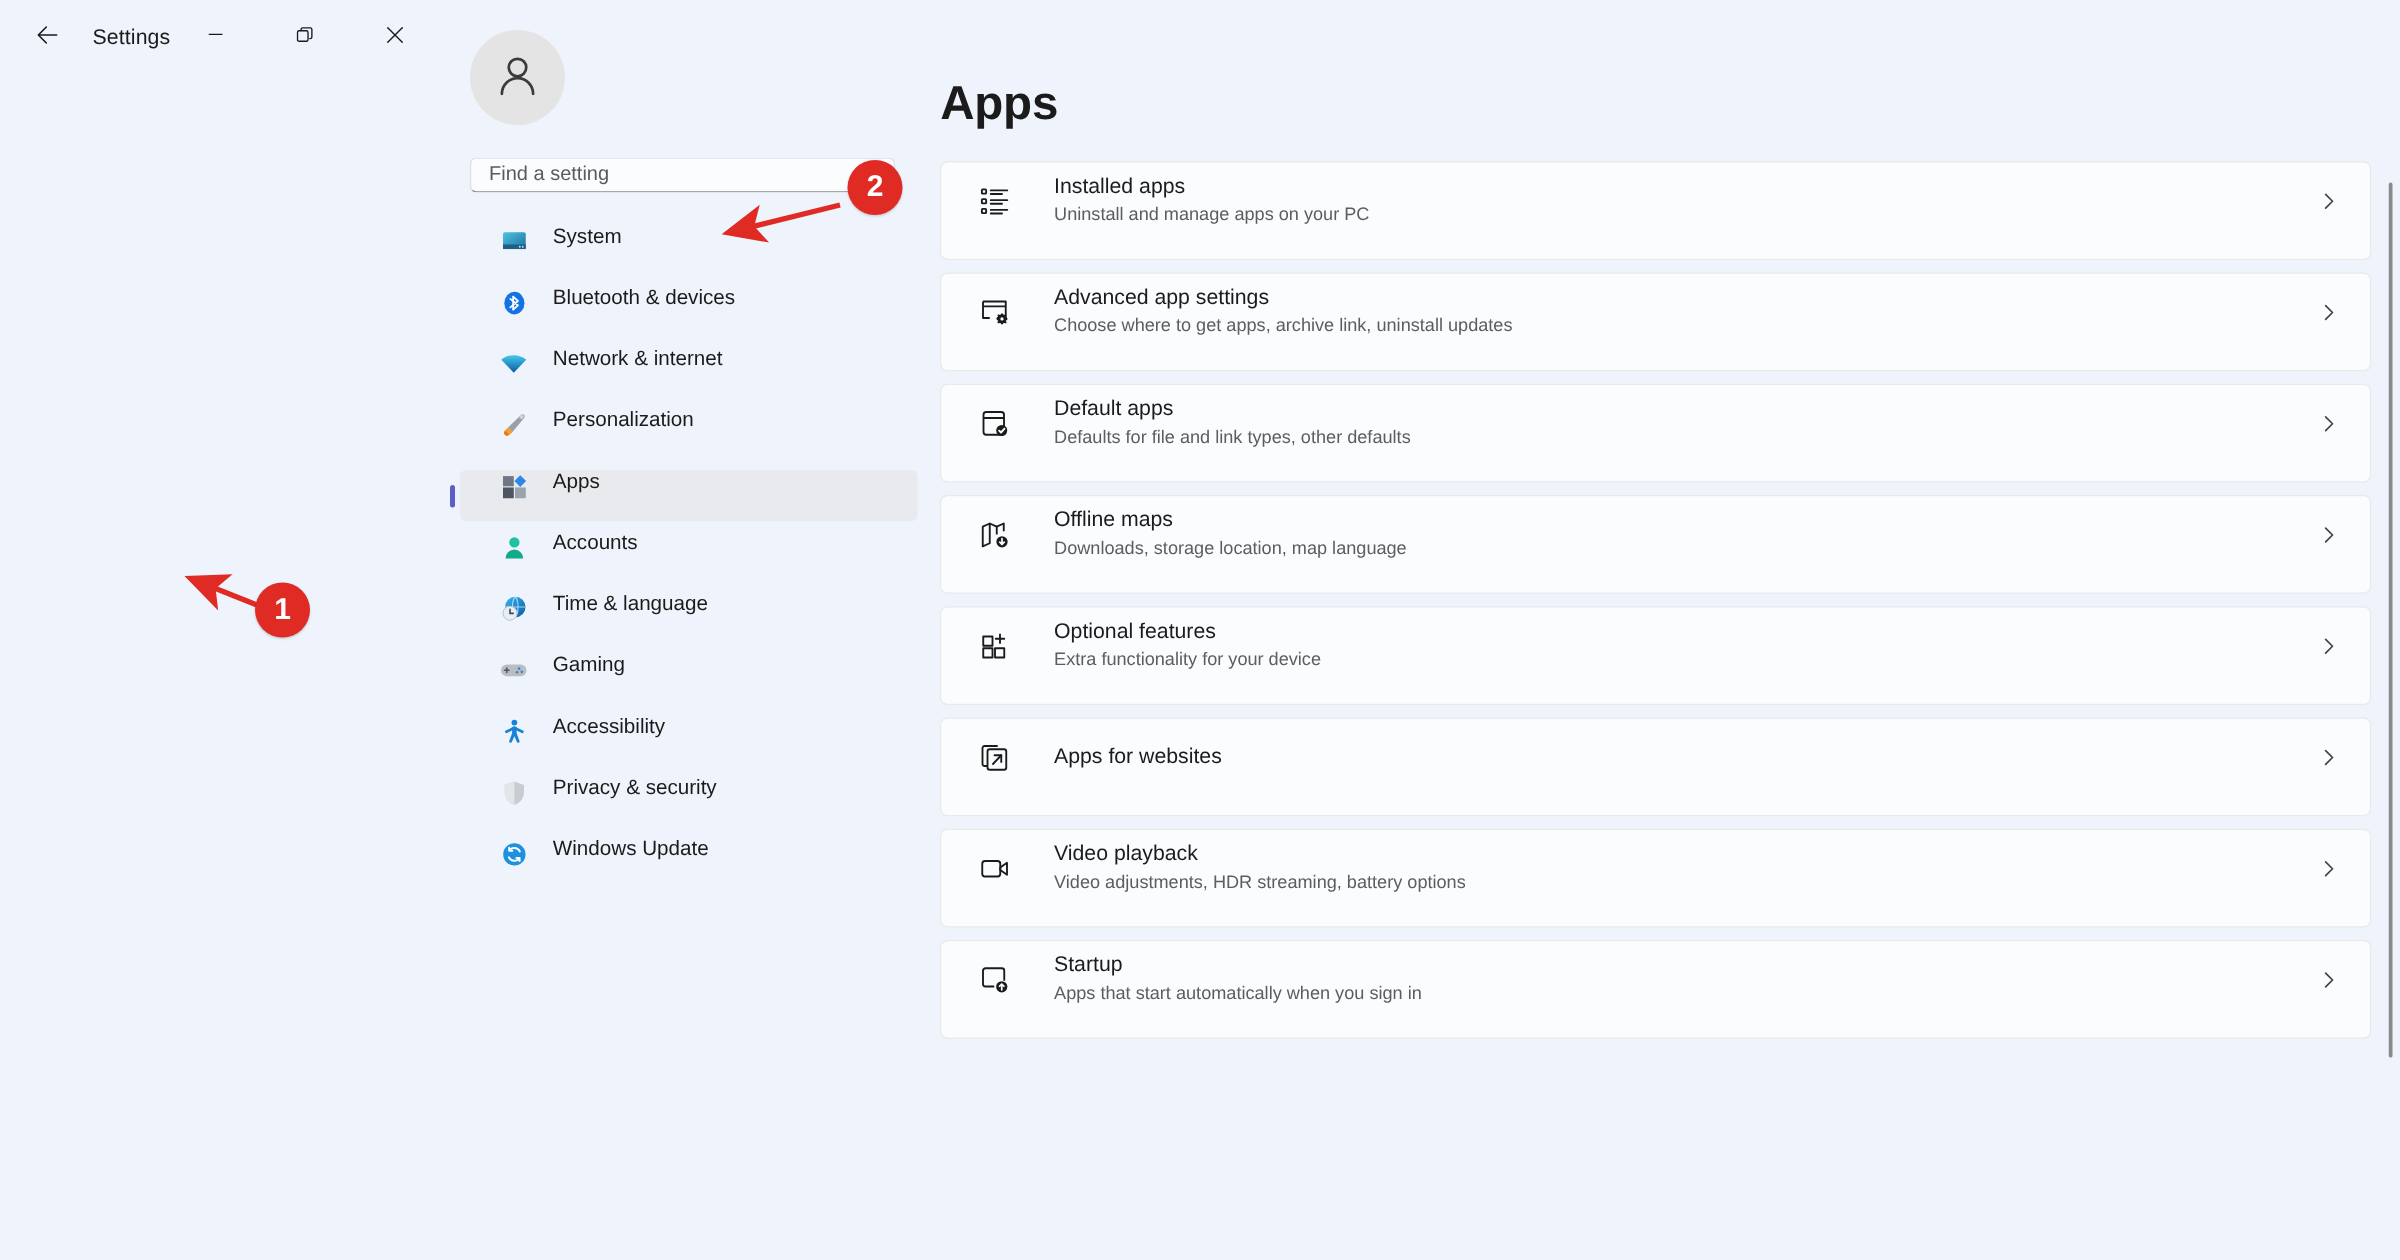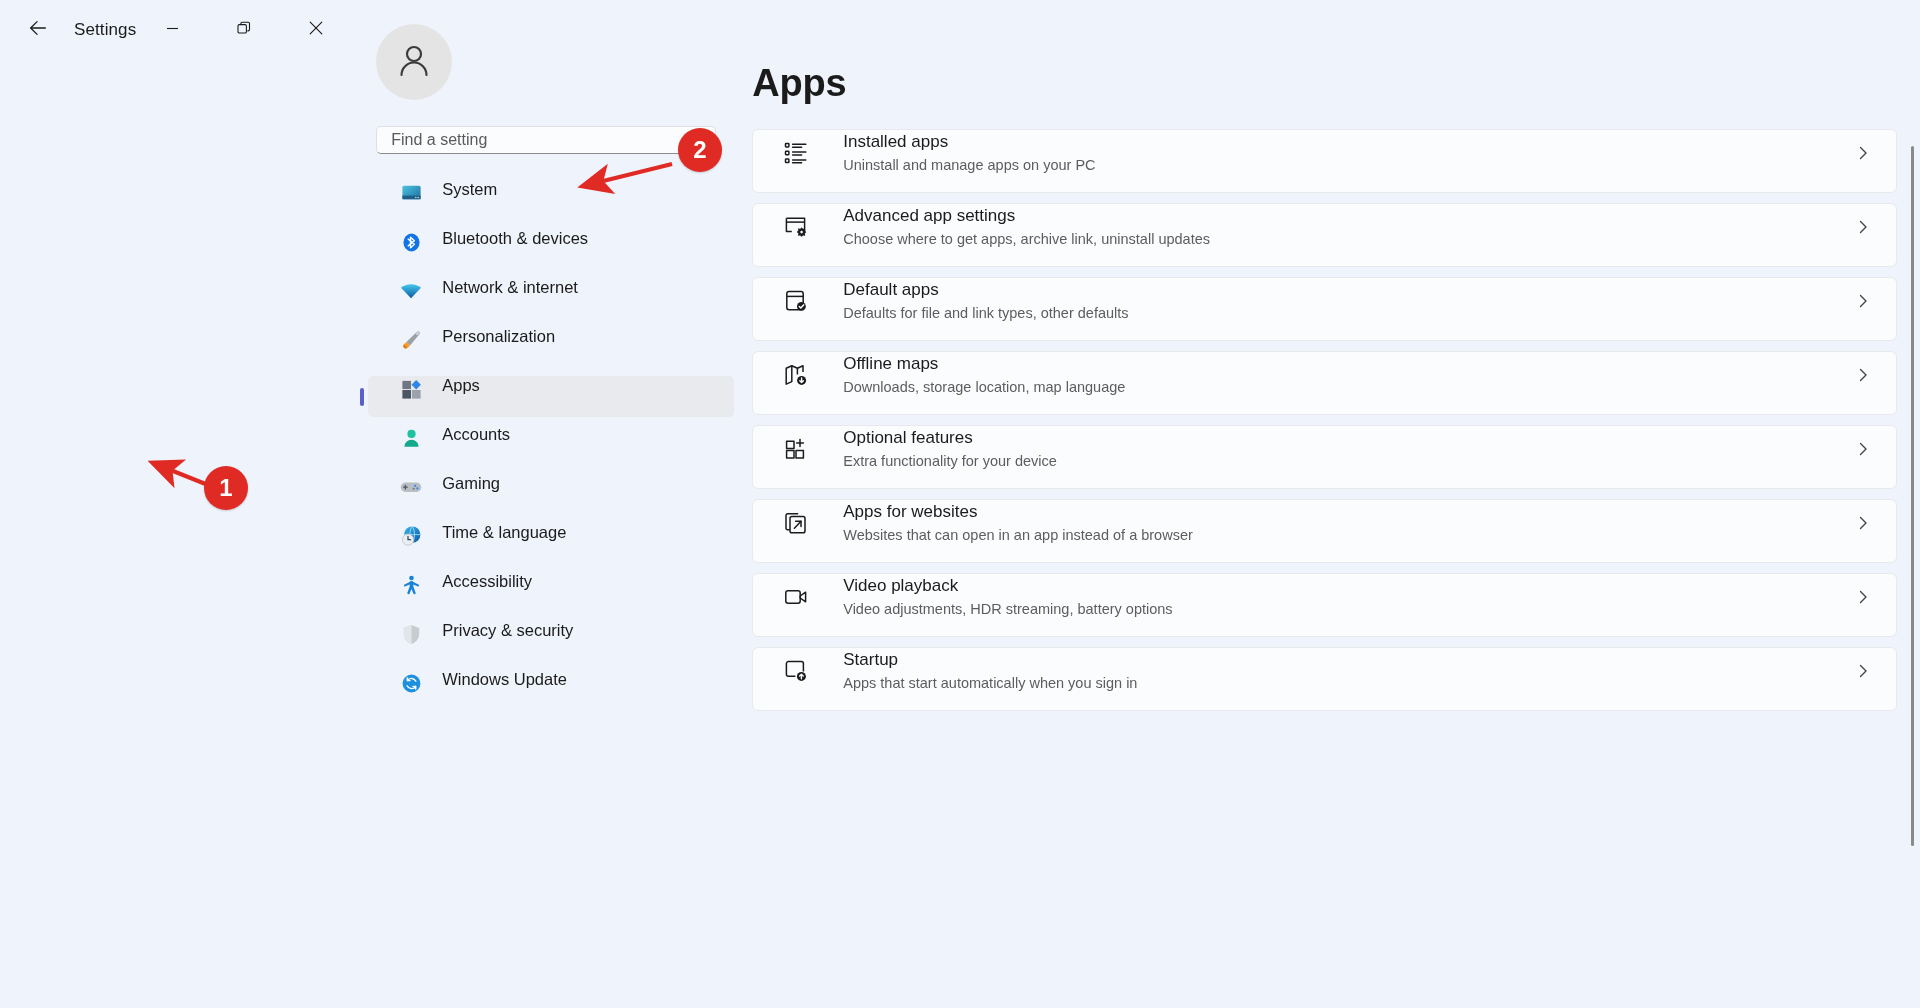--- a/index.html
+++ b/index.html
@@ -152,21 +152,21 @@
   .page-title {
     font-size: 38px;
     font-weight: bold;
     letter-spacing: -.2px;
     margin: 62px 0 24px 0;
     color: #1b1b1b;
   }
   .cards { }
   .card {
     position: relative;
-    height: 64px;
+    height: 79px;
     margin-bottom: 10px;
     background: #fbfcfe;
     border: 1px solid #e7e9ed;
     border-radius: 6px;
     display: flex;
     align-items: center;
     padding: 0 22px 16px 26px;
     cursor: pointer;
   }
   .card-ico {
@@ -363,50 +363,50 @@
               <circle cx="12" cy="7.2" r="4.3" fill="#1fc2a0"></circle>
               <path d="M4.6 20.6a7.4 7.4 0 0 1 14.8 0z" fill="#12a98c"></path>
             </svg>
           </span>
           <span class="nav-label">Accounts</span>
         </div>
 
         <div class="nav-item">
           <span class="nav-ico">
             <svg width="24" height="24" viewBox="0 0 24 24">
-              <rect x="1.8" y="7.6" width="20.4" height="9.4" rx="4.7" fill="#b9bec4"></rect>
-              <path d="M6.4 10.4v3.6M4.6 12.2h3.6" stroke="#51575e" stroke-width="1.3" stroke-linecap="round"></path>
-              <circle cx="16.2" cy="10.8" r="1.1" fill="#2f86e8"></circle>
-              <circle cx="18.4" cy="13.4" r="1.1" fill="#2f86e8"></circle>
-              <circle cx="14.6" cy="13.8" r="1" fill="#6d747b"></circle>
-            </svg>
-          </span>
-          <span class="nav-label">Gaming</span>
-        </div>
-
-        <div class="nav-item">
-          <span class="nav-ico">
-            <svg width="24" height="24" viewBox="0 0 24 24">
               <defs>
                   <linearGradient id="gGlobe" x1="0" y1="0" x2="1" y2="1">
                 <stop offset="0" stop-color="#36b7ef"></stop>
                     <stop offset="1" stop-color="#0a5aa8"></stop>
               </linearGradient>
                 </defs>
               <circle cx="13.2" cy="10.6" r="8.2" fill="url(#gGlobe)"></circle>
               <path d="M5 10.6h16.4M13.2 2.4c3 3 3 13.4 0 16.4M13.2 2.4c-3 3-3 13.4 0 16.4" fill="none" stroke="#bde6fa" stroke-width=".9" opacity=".85"></path>
               <circle cx="9" cy="15.6" r="5.6" fill="#e9eef2" stroke="#b9c4cc" stroke-width=".8"></circle>
               <path d="M9 12.4v3.3h2.5" fill="none" stroke="#3a4a55" stroke-width="1.3" stroke-linecap="round"></path>
             </svg>
           </span>
           <span class="nav-label">Time &amp; language</span>
         </div>
 
         <div class="nav-item">
           <span class="nav-ico">
+            <svg width="24" height="24" viewBox="0 0 24 24">
+              <rect x="1.8" y="7.6" width="20.4" height="9.4" rx="4.7" fill="#b9bec4"></rect>
+              <path d="M6.4 10.4v3.6M4.6 12.2h3.6" stroke="#51575e" stroke-width="1.3" stroke-linecap="round"></path>
+              <circle cx="16.2" cy="10.8" r="1.1" fill="#2f86e8"></circle>
+              <circle cx="18.4" cy="13.4" r="1.1" fill="#2f86e8"></circle>
+              <circle cx="14.6" cy="13.8" r="1" fill="#6d747b"></circle>
+            </svg>
+          </span>
+          <span class="nav-label">Gaming</span>
+        </div>
+
+        <div class="nav-item">
+          <span class="nav-ico">
             <svg width="23" height="23" viewBox="0 0 24 24" fill="#1683d8">
               <circle cx="12" cy="4.2" r="2.4"></circle>
               <path d="M12 7.2c1.1 0 1.8.7 2.4 1.3l4.8 2.4a1.1 1.1 0 1 1-1 2l-4.3-2v2.2l2.4 6.5a1.2 1.2 0 0 1-2.2.9L12 15.6l-2.1 4.9a1.2 1.2 0 0 1-2.2-.9l2.4-6.5v-2.2l-4.3 2a1.1 1.1 0 1 1-1-2L9.6 8.5C10.2 7.9 10.9 7.2 12 7.2z"></path>
             </svg>
           </span>
           <span class="nav-label">Accessibility</span>
         </div>
 
         <div class="nav-item">
           <span class="nav-ico">
@@ -550,21 +550,20 @@
             <span class="card-ico">
               <svg width="26" height="26" viewBox="0 0 26 26" fill="none" stroke="#1b1b1b" stroke-width="1.5" stroke-linejoin="round" stroke-linecap="round">
                 <path d="M6.2 19.8H4.6a1.6 1.6 0 0 1-1.6-1.6V5.4a1.6 1.6 0 0 1 1.6-1.6h10"></path>
                 <rect x="7" y="6.4" width="15" height="16.4" rx="1.8"></rect>
                 <line x1="11.4" y1="18.2" x2="18" y2="11.2"></line>
                 <polyline points="12.6,11.2 18,11.2 18,16.6"></polyline>
               </svg>
             </span>
             <div class="card-text">
               <div class="card-title">Apps for websites</div>
-              <div class="card-sub">Websites that can open in an app instead of a browser</div>
             </div>
             <span class="chev">
               <svg width="16" height="16" viewBox="0 0 16 16" fill="none" stroke="#444" stroke-width="1.4" stroke-linecap="round" stroke-linejoin="round">
                   <polyline points="5.5,2.5 11,8 5.5,13.5"></polyline>
                 </svg>
             </span>
           </div>
 
           <div class="card">
             <span class="card-ico">

